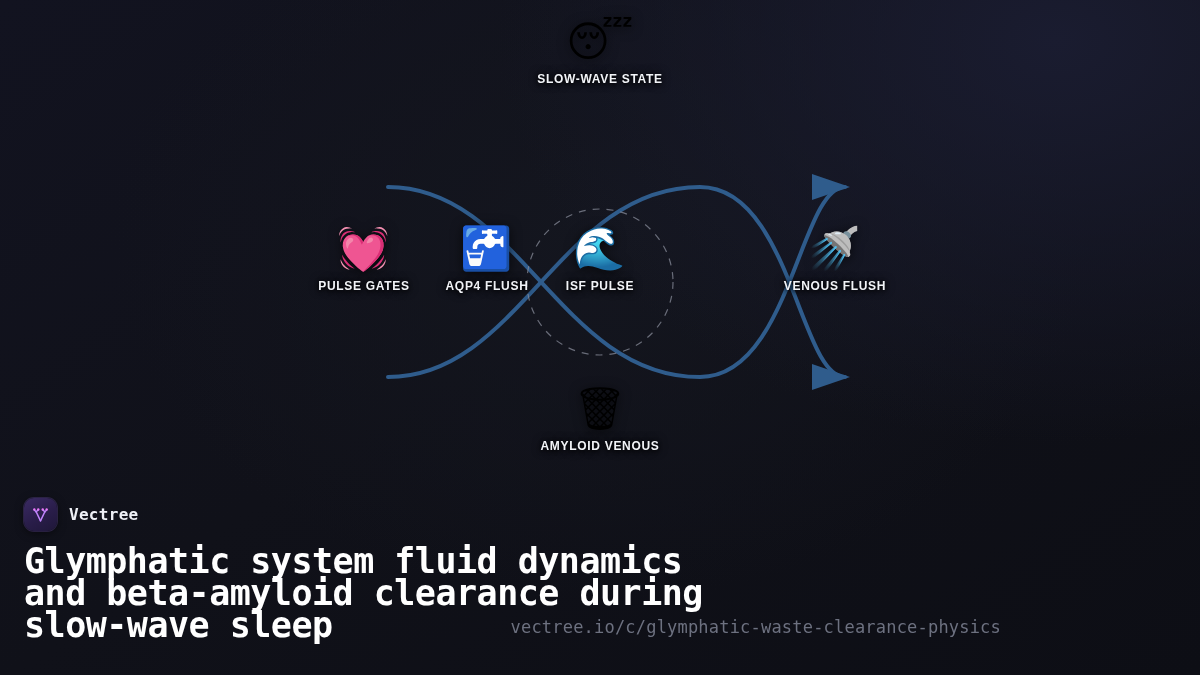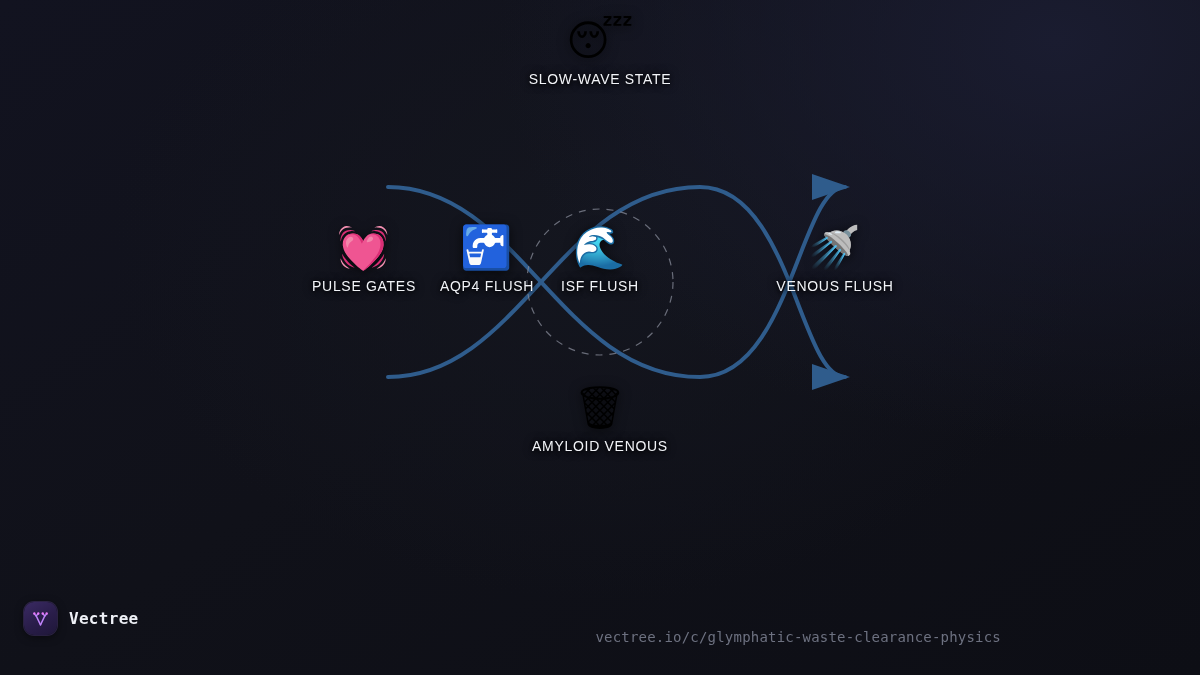--- a/index.html
+++ b/index.html
@@ -37,32 +37,32 @@
     width:220px;
   }
   .node .glyph {
     font-family:"DejaVu Sans", sans-serif;
     font-size:42px;
     line-height:46px;
     text-align:center;
     filter:drop-shadow(0 2px 6px rgba(0,0,0,.65));
   }
   .node .node-label {
-    font-size:14px;
-    font-weight:normal;
+    font-size:12px;
+    font-weight:bold;
     letter-spacing:.7px;
     color:#f2f4f8;
     white-space:nowrap;
     text-shadow:0 1px 4px rgba(0,0,0,.95), 0 0 10px rgba(0,0,0,.9);
   }
 
   
   #footer {
     position:absolute;
-    left:0; bottom:4px;
+    left:0; bottom:12px;
     width:1025px;
     padding:0 24px 22px 24px;
   }
   #brand {
     display:flex;
     align-items:center;
     gap:12px;
     margin-bottom:14px;
   }
   #brand-logo {
@@ -88,21 +88,21 @@
     color:#ffffff;
     letter-spacing:-0.5px;
     max-width:780px;
     white-space:pre-line;
   }
   #url {
     position:absolute;
     right:24px;
     bottom:26px;
     font-family:"DejaVu Sans Mono", monospace;
-    font-size:14px;
+    font-size:17px;
     color:#6d7180;
     letter-spacing:.2px;
   }
 </style>
 </head>
 <body>
 
 <div id="stage">
 
   <svg id="flow-svg" viewBox="0 0 1200 500">
@@ -127,21 +127,21 @@
       <div class="node" style="left: 364px; top: 259px;">
         <div class="glyph">💓</div>
         <div class="node-label">PULSE GATES</div>
       </div>
       <div class="node" style="left: 487px; top: 259px;">
         <div class="glyph">🚰</div>
         <div class="node-label">AQP4 FLUSH</div>
       </div>
       <div class="node" style="left: 600px; top: 259px;">
         <div class="glyph">🌊</div>
-        <div class="node-label">ISF FLUSH</div>
+        <div class="node-label">ISF PULSE</div>
       </div>
       <div class="node" style="left: 835px; top: 259px;">
         <div class="glyph">🚿</div>
         <div class="node-label">VENOUS FLUSH</div>
       </div>
       <div class="node" style="left: 600px; top: 419px;">
         <div class="glyph">🗑</div>
         <div class="node-label">AMYLOID VENOUS</div>
       </div>
     </div>
@@ -163,16 +163,19 @@
             <circle cx="4.2" cy="5.6" r="1.5"></circle>
             <circle cx="9.2" cy="5.6" r="1.5"></circle>
             <circle cx="14.8" cy="5.6" r="1.5"></circle>
             <circle cx="19.8" cy="5.6" r="1.5"></circle>
           </g>
         </svg>
       </div>
       <div id="brand-name">Vectree</div>
     </div>
 
+    <div id="headline">Glymphatic system fluid dynamics
+and beta-amyloid clearance during
+slow-wave sleep</div>
 
     <div id="url">vectree.io/c/glymphatic-waste-clearance-physics</div>
   </div>
 </div>
 
 </body></html>

